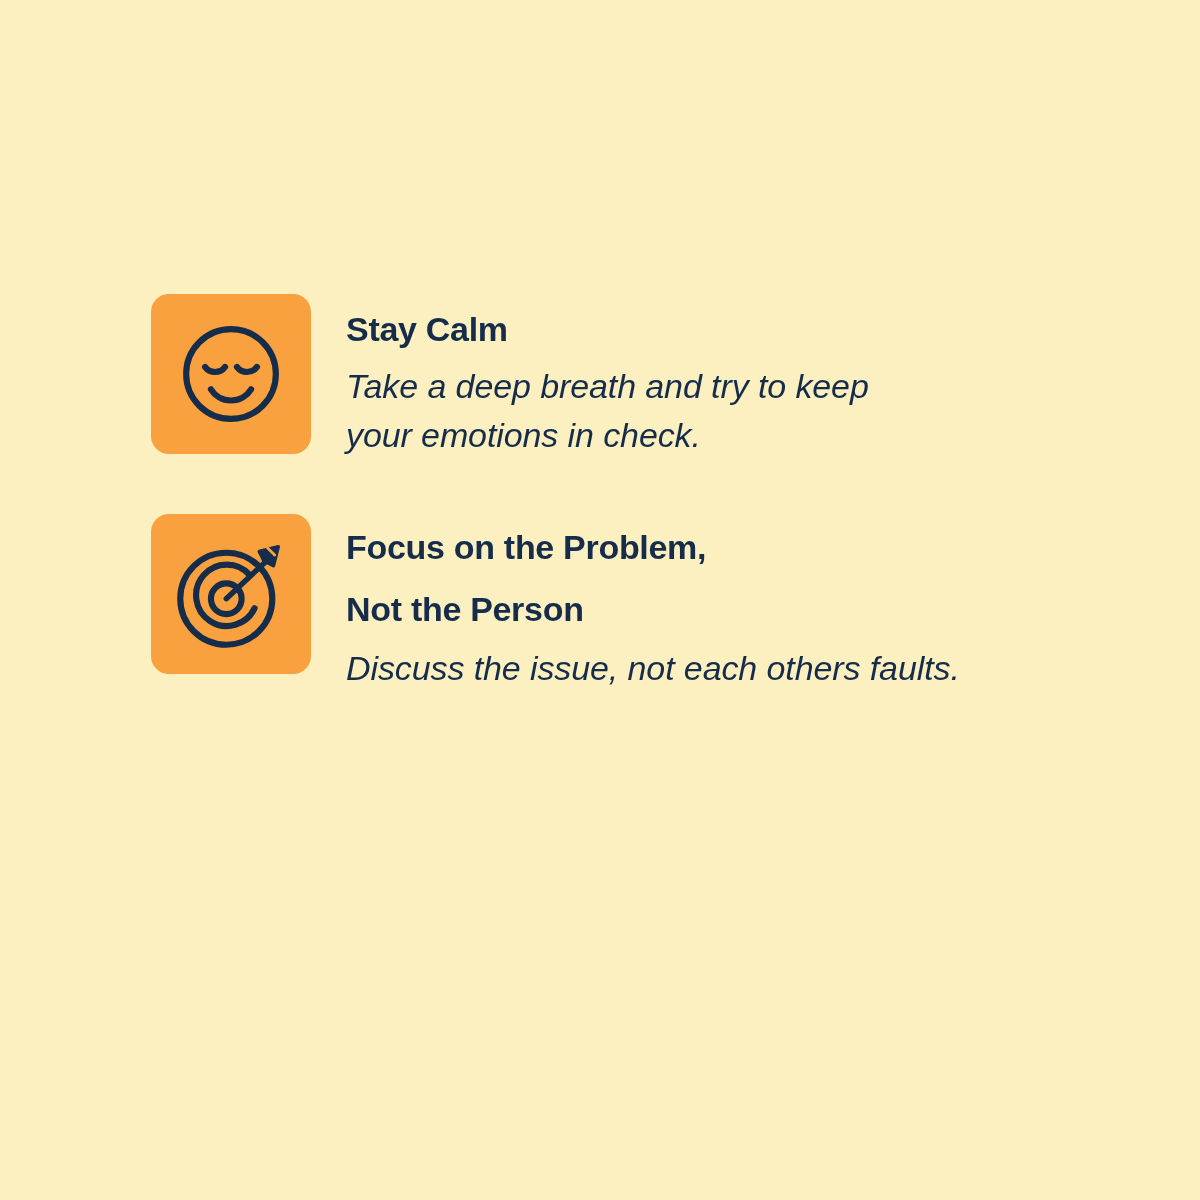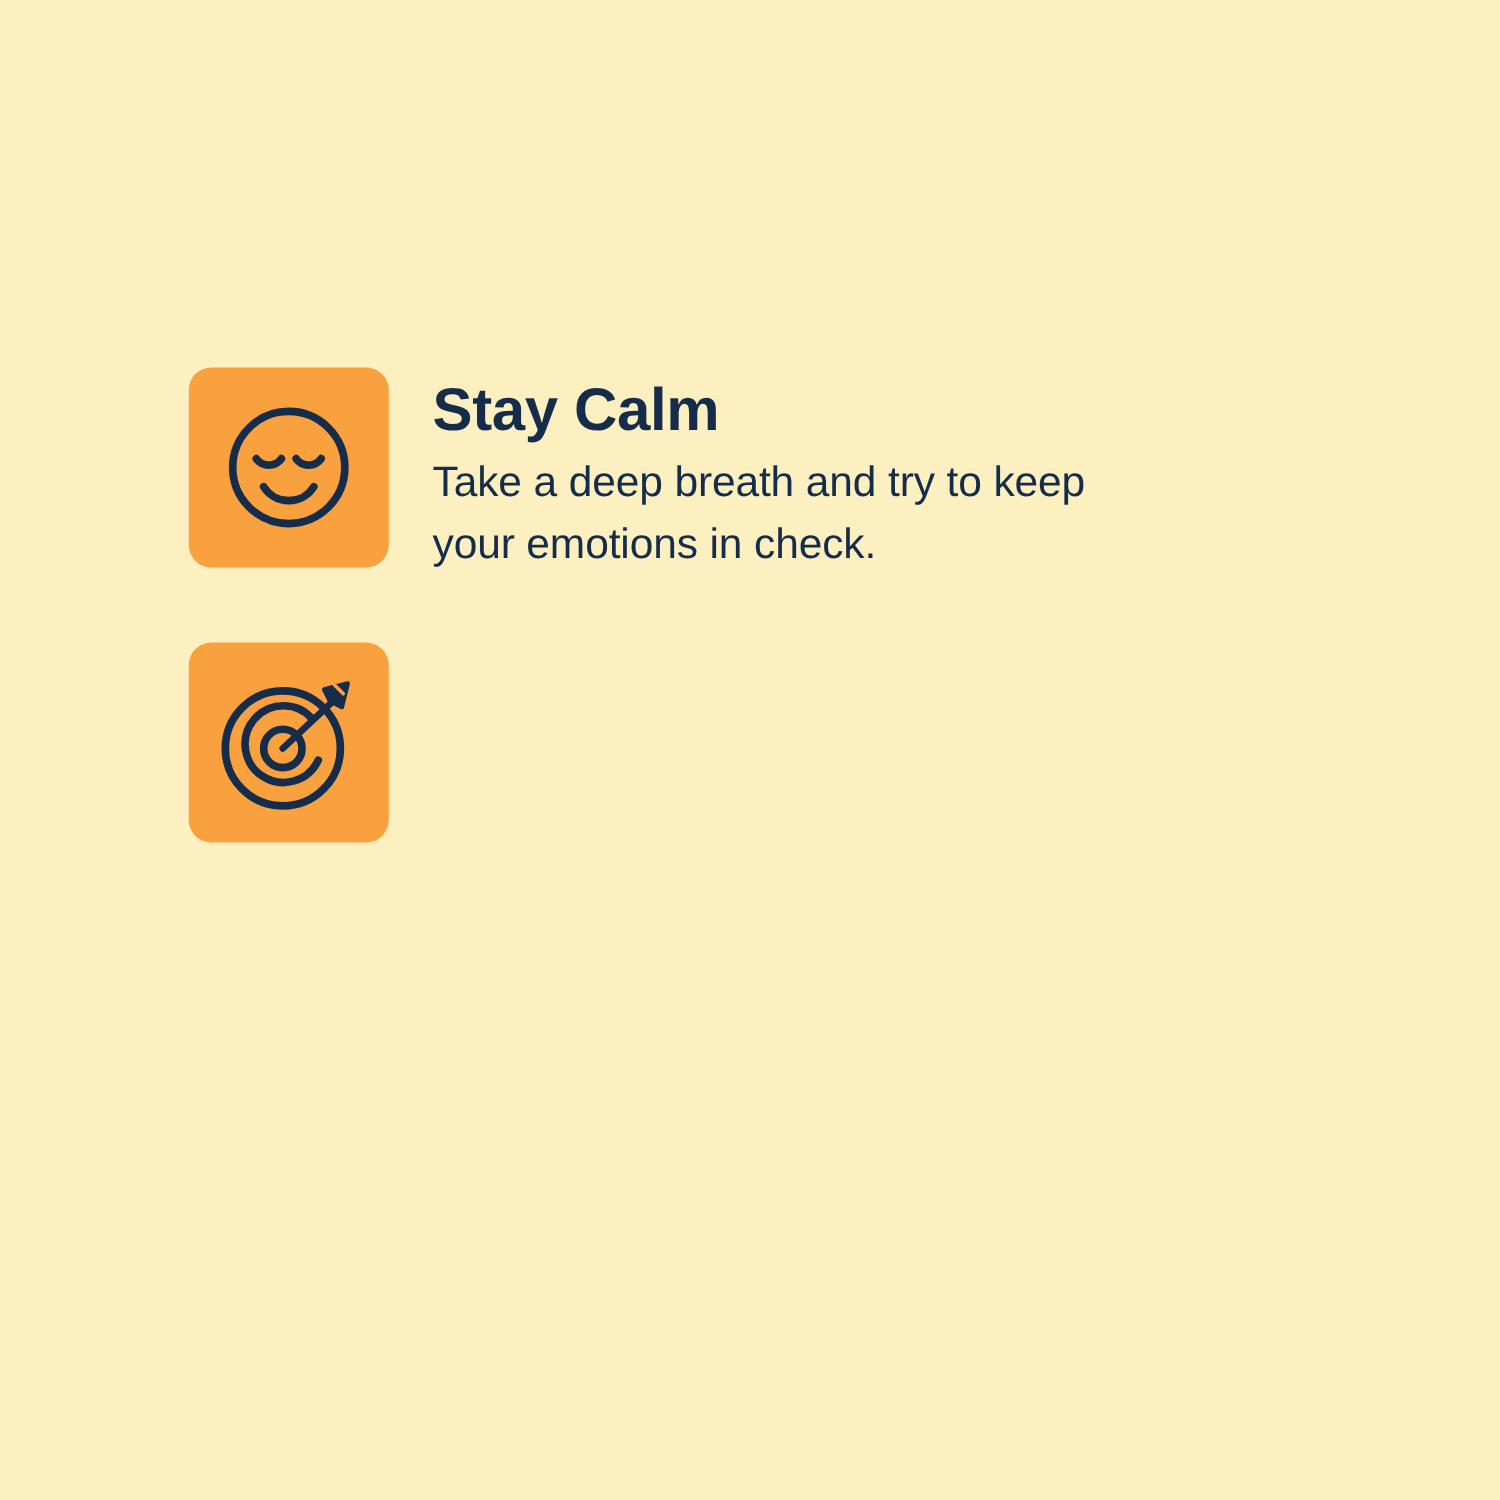--- a/index.html
+++ b/index.html
@@ -48,35 +48,36 @@
     display: block;
     width: 118px;
     height: 118px;
   }
   .tip-text {
     flex: 1 1 auto;
     padding-top: 6px;
   }
   .tip-title {
     color: #152D4A;
-    font-size: 48px;
+    font-size: 34px;
     font-weight: bold;
     line-height: 58px;
     letter-spacing: -0.3px;
     margin: 0 0 4px 0;
     white-space: pre-line;
   }
   .tip-desc {
     color: #152D4A;
     font-size: 34px;
     font-weight: normal;
     line-height: 49px;
     letter-spacing: -0.1px;
     margin: 0;
     white-space: pre-line;
+    font-style: italic;
   }
   .row-focus .tip-text { padding-top: 2px; }
   .row-focus .tip-title { line-height: 62px; }
 </style>
 </head>
 <body>
 
 <div class="poster">
 
   <div class="tip-list">
@@ -107,16 +108,21 @@
             <circle cx="46" cy="54" r="39" fill="none" stroke="#152D4A" stroke-width="5.2"></circle>
             <path d="M 71 30 A 39 39 0 1 0 72 78 A 39 39 0 0 0 71 30" fill="none" stroke="none"></path>
             <path d="M 66 34 A 26 26 0 1 0 70 62" fill="none" stroke="#152D4A" stroke-width="5.2" stroke-linecap="round"></path>
             <circle cx="46" cy="54" r="13" fill="none" stroke="#152D4A" stroke-width="5.2"></circle>
             <line x1="46" y1="54" x2="80" y2="22" stroke="#152D4A" stroke-width="4.6" stroke-linecap="round"></line>
             <path d="M 74 14 L 90 10 L 86 26 L 78 22 Z" fill="#152D4A" stroke="#152D4A" stroke-width="3" stroke-linejoin="round"></path>
             <path d="M 81 11 L 87 17" fill="none" stroke="#F9A03F" stroke-width="2.4" stroke-linecap="round"></path>
           </svg>
         </span>
       </div>
+      <div class="tip-text">
+        <h2 class="tip-title">Focus on the Problem,
+Not the Person</h2>
+        <p class="tip-desc">Discuss the issue, not each others faults.</p>
+      </div>
     </div>
 
   </div>
 </div>
 
 </body></html>

